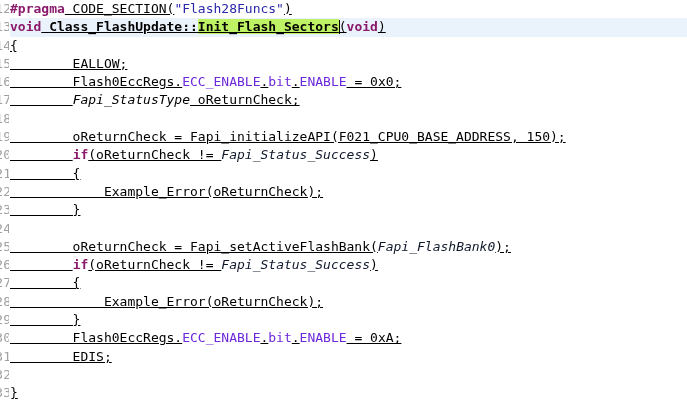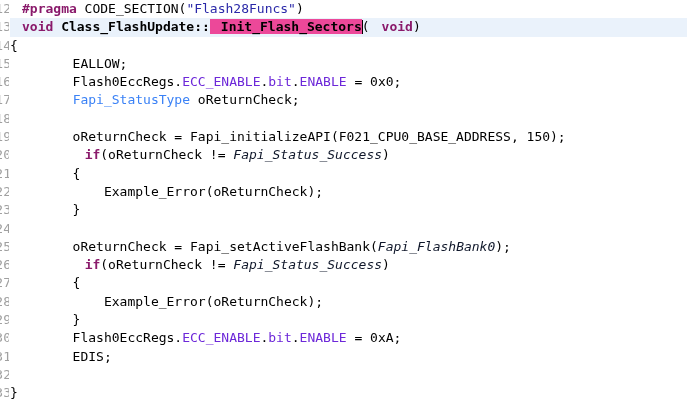--- a/index.html
+++ b/index.html
@@ -30,27 +30,27 @@
   }
   .line{height:18.3px;line-height:18.3px;white-space:pre;position:relative;}
 
   
   .line.current{background:#eaf2fb;}
   .line.current::before{
     content:"";position:absolute;left:-10px;top:0;width:10px;height:18.3px;
     background:#eaf2fb;z-index:-1;
   }
 
-  .kw{color:#8a1a6b;font-weight:bold;margin-left:12px;}
+  .kw{color:#8a1a6b;font-weight:bold;}
   .member{color:#6d28d9;}
-  .type{color:#3b82f6;}
+  .type{color:#000000;font-style:italic;}
   .enumc{color:#0f172a;font-style:italic;}
   .str{color:#2a28a8;}
-  .plain{color:#000000;}
-  .occ{background:#ec4899;padding-left:11px;}
+  .plain{color:#000000;text-decoration:underline;}
+  .occ{background:#bef264;}
   .caret{
     display:inline-block;width:1px;height:14px;vertical-align:-3px;
     background:#000000;margin:0 -1px 0 0;
   }
 </style>
 </head>
 <body>
 
 <div id="editor">
 

